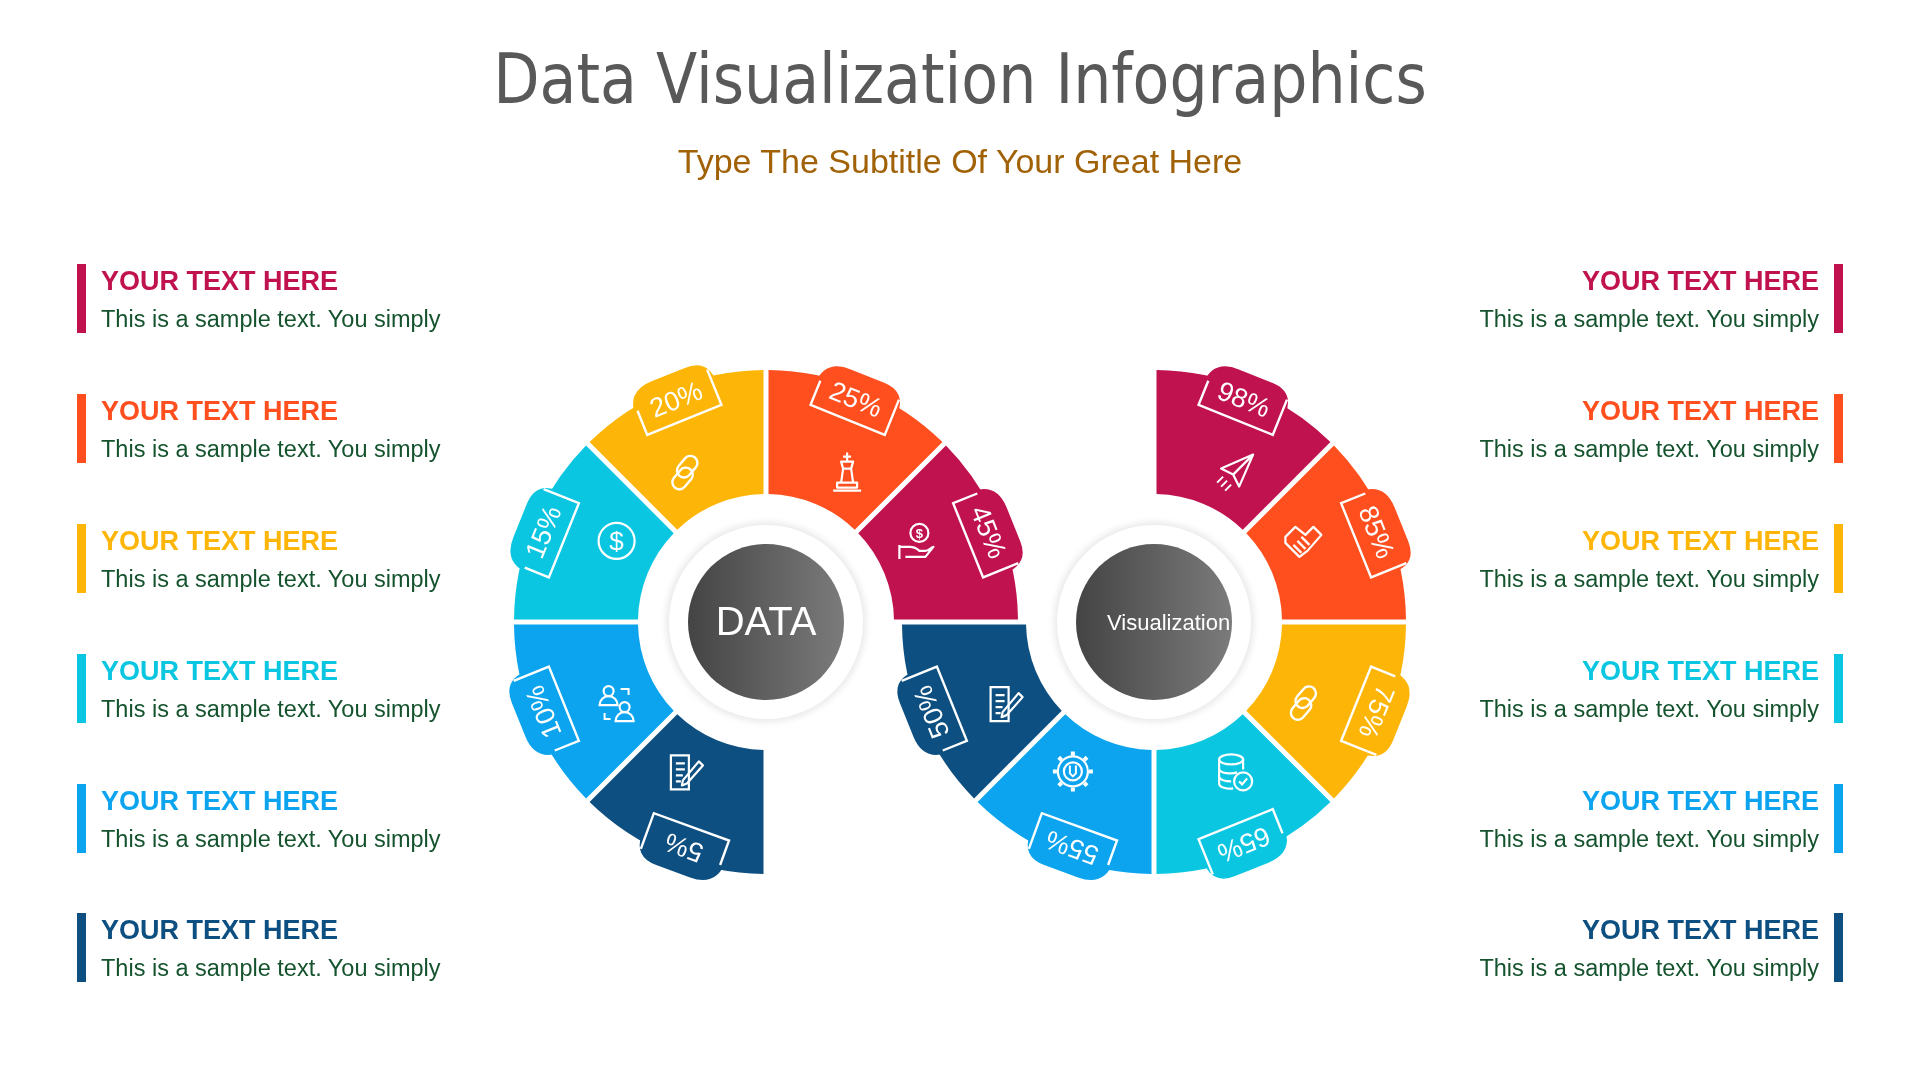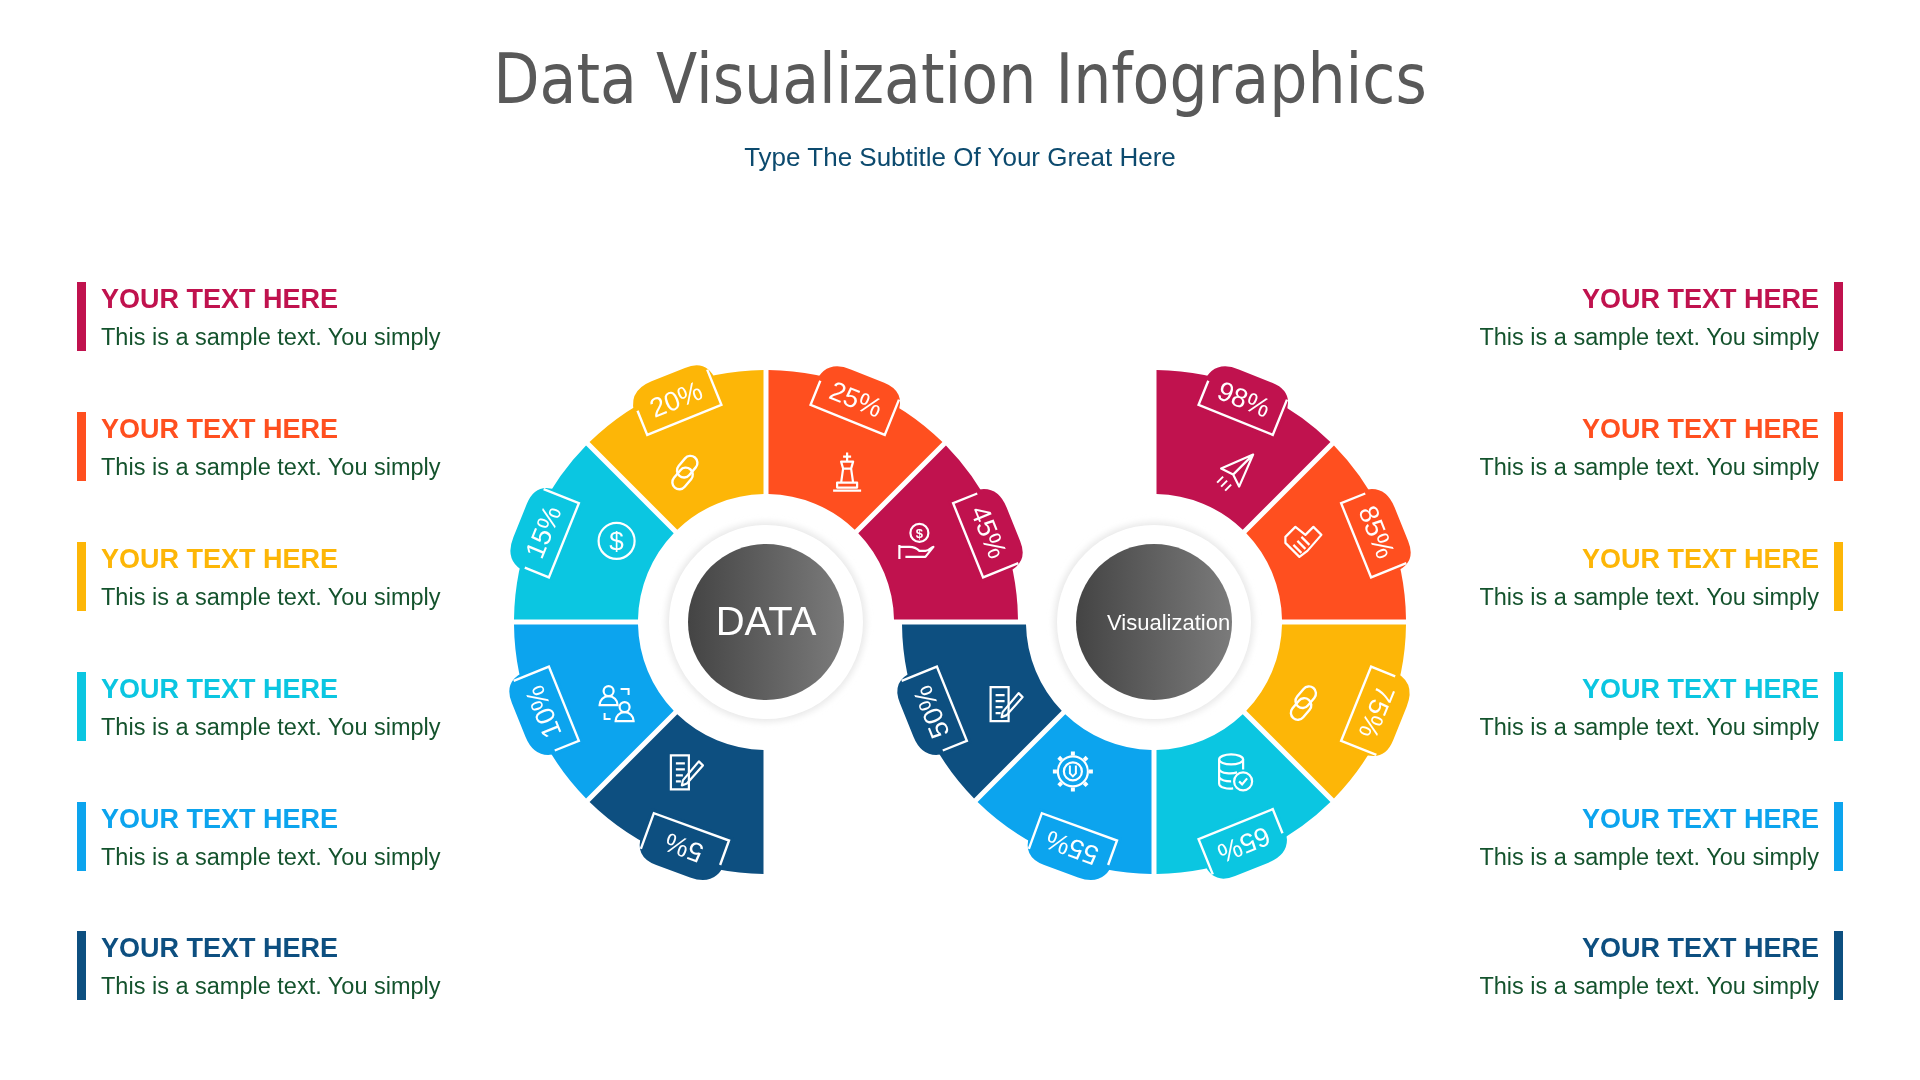--- a/index.html
+++ b/index.html
@@ -2,22 +2,22 @@
 <html><head>
 <meta charset="utf-8">
 <style>
   html, body { margin: 0; padding: 0; background: #ffffff; }
   body { width: 1920px; height: 1080px; position: relative; overflow: hidden;
          font-family: "Liberation Sans", "DejaVu Sans", sans-serif; }
   .title { position: absolute; left: 0; width: 1920px; top: 38px; text-align: center;
            font-size: 70px; color: #595959; font-weight: normal; letter-spacing: 0px;
            font-family: "DejaVu Sans", sans-serif; transform: scaleX(0.86); transform-origin: 960px 0; }
   .subtitle { position: absolute; left: 0; width: 1920px; top: 142px; text-align: center;
-              font-size: 26px; color: #0c4a6e; font-family: "Liberation Sans", sans-serif; }
-  .item { position: absolute; width: 420px; height: 70px; margin-top: 18px; }
+              font-size: 34px; color: #a16207; font-family: "Liberation Sans", sans-serif; }
+  .item { position: absolute; width: 420px; height: 70px; }
   .item .bar { position: absolute; top: 0; width: 9px; height: 69px; }
   .item .head { position: absolute; top: 2px; font-size: 27px; font-weight: bold; white-space: nowrap;
                 font-family: "Liberation Sans", sans-serif; }
   .item .desc { position: absolute; top: 42px; font-size: 23.5px; color: #14532d; white-space: nowrap;
                 font-family: "Liberation Sans", sans-serif; }
   .item.left .bar { left: 0; }
   .item.left .head, .item.left .desc { left: 24px; }
   .item.right .bar { right: 0; }
   .item.right .head, .item.right .desc { right: 24px; text-align: right; }
   #rings { position: absolute; left: 0; top: 0; }

